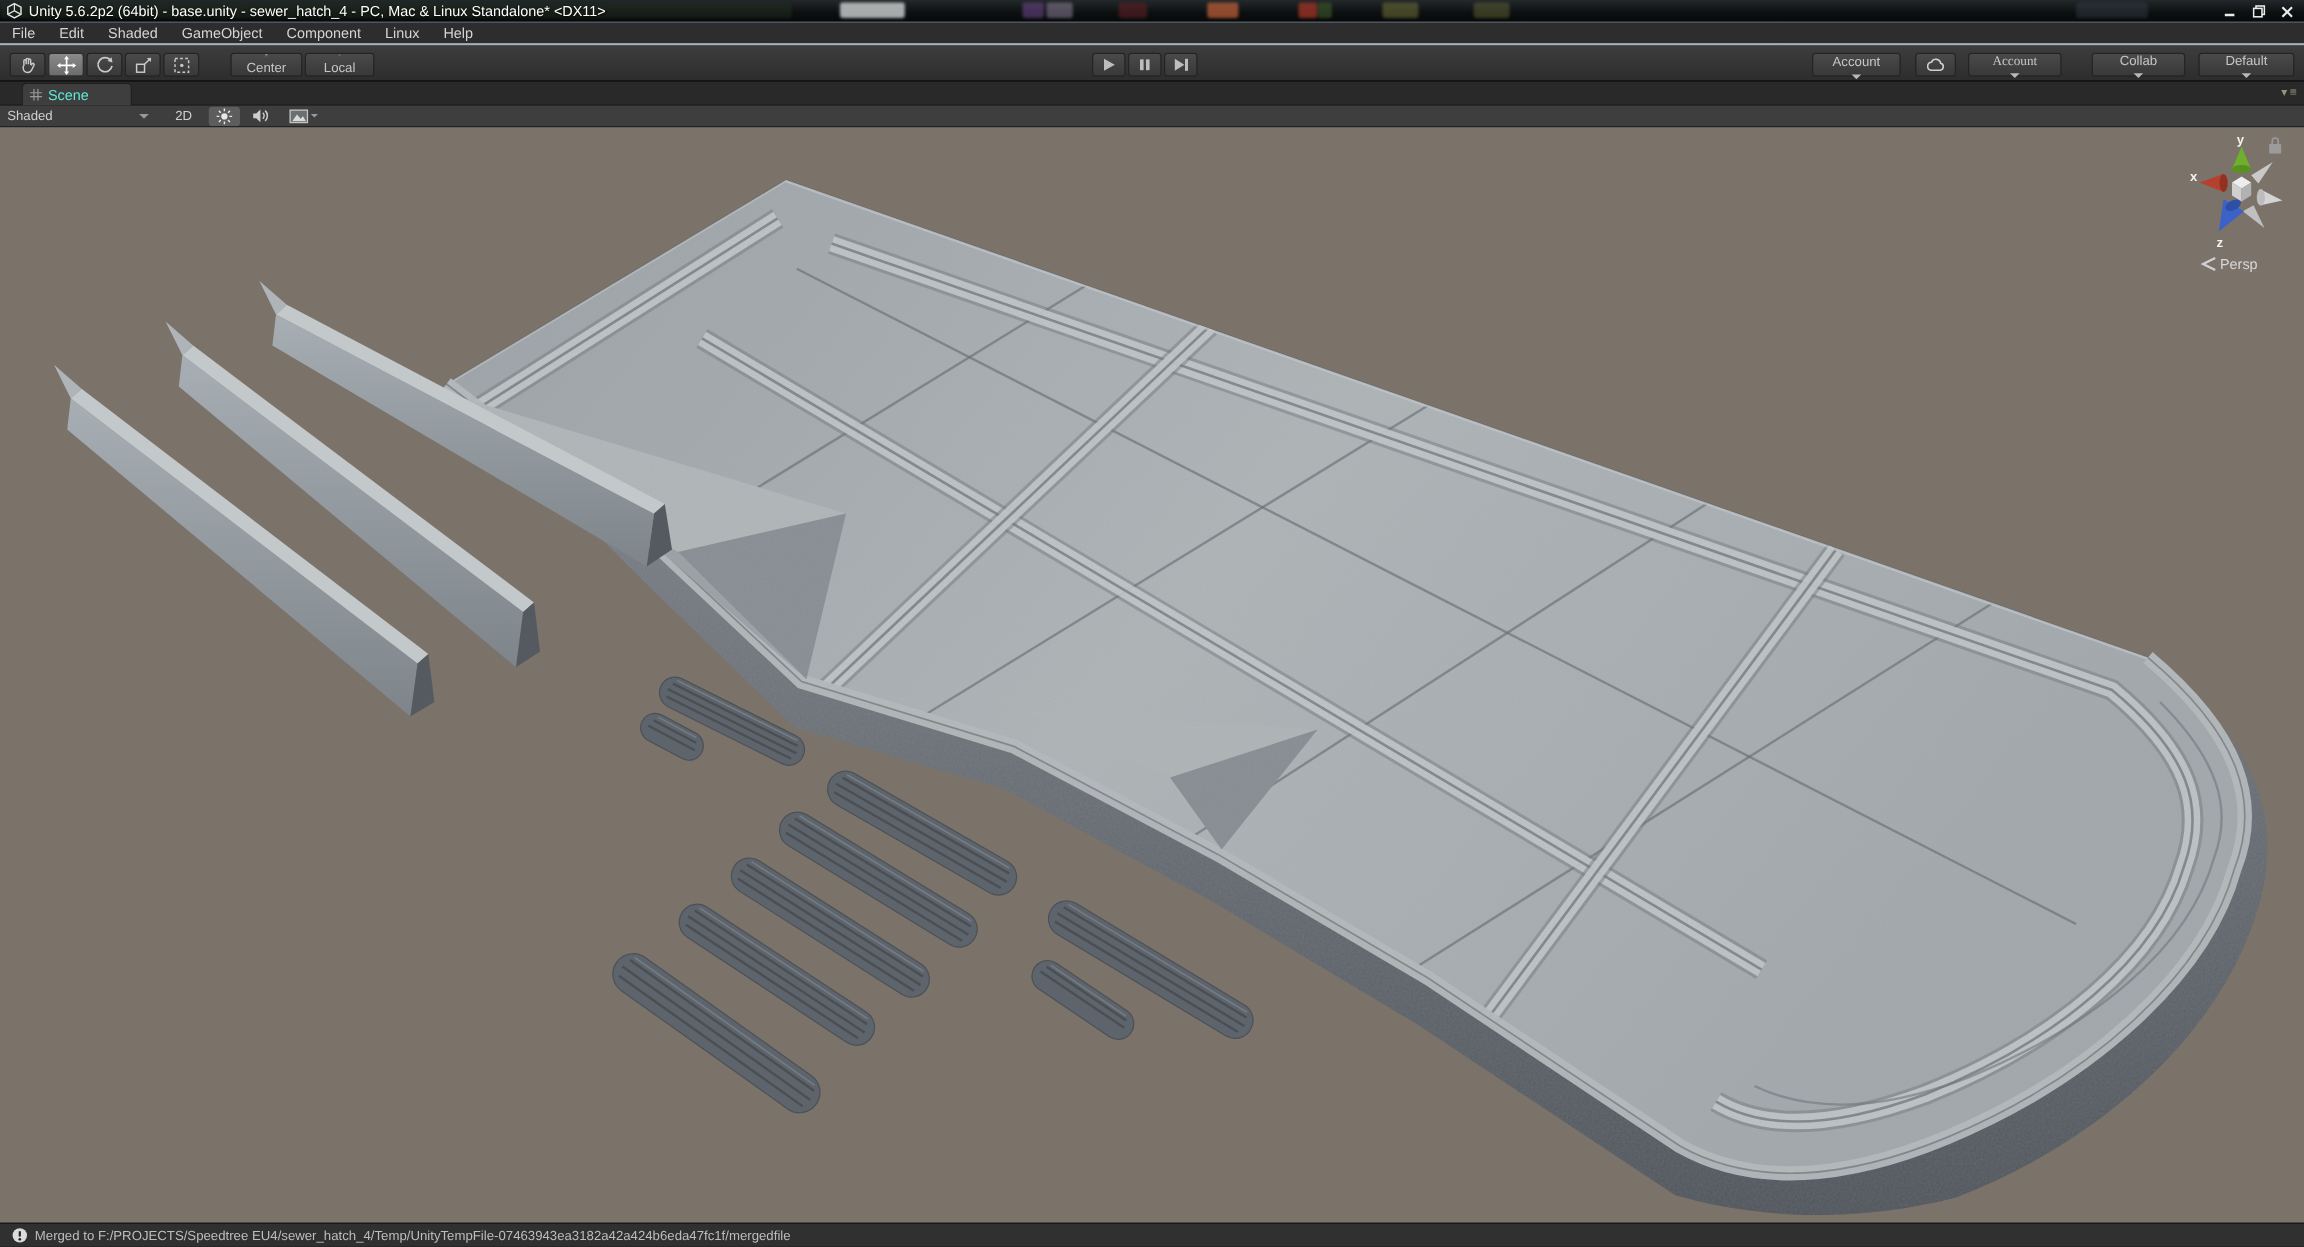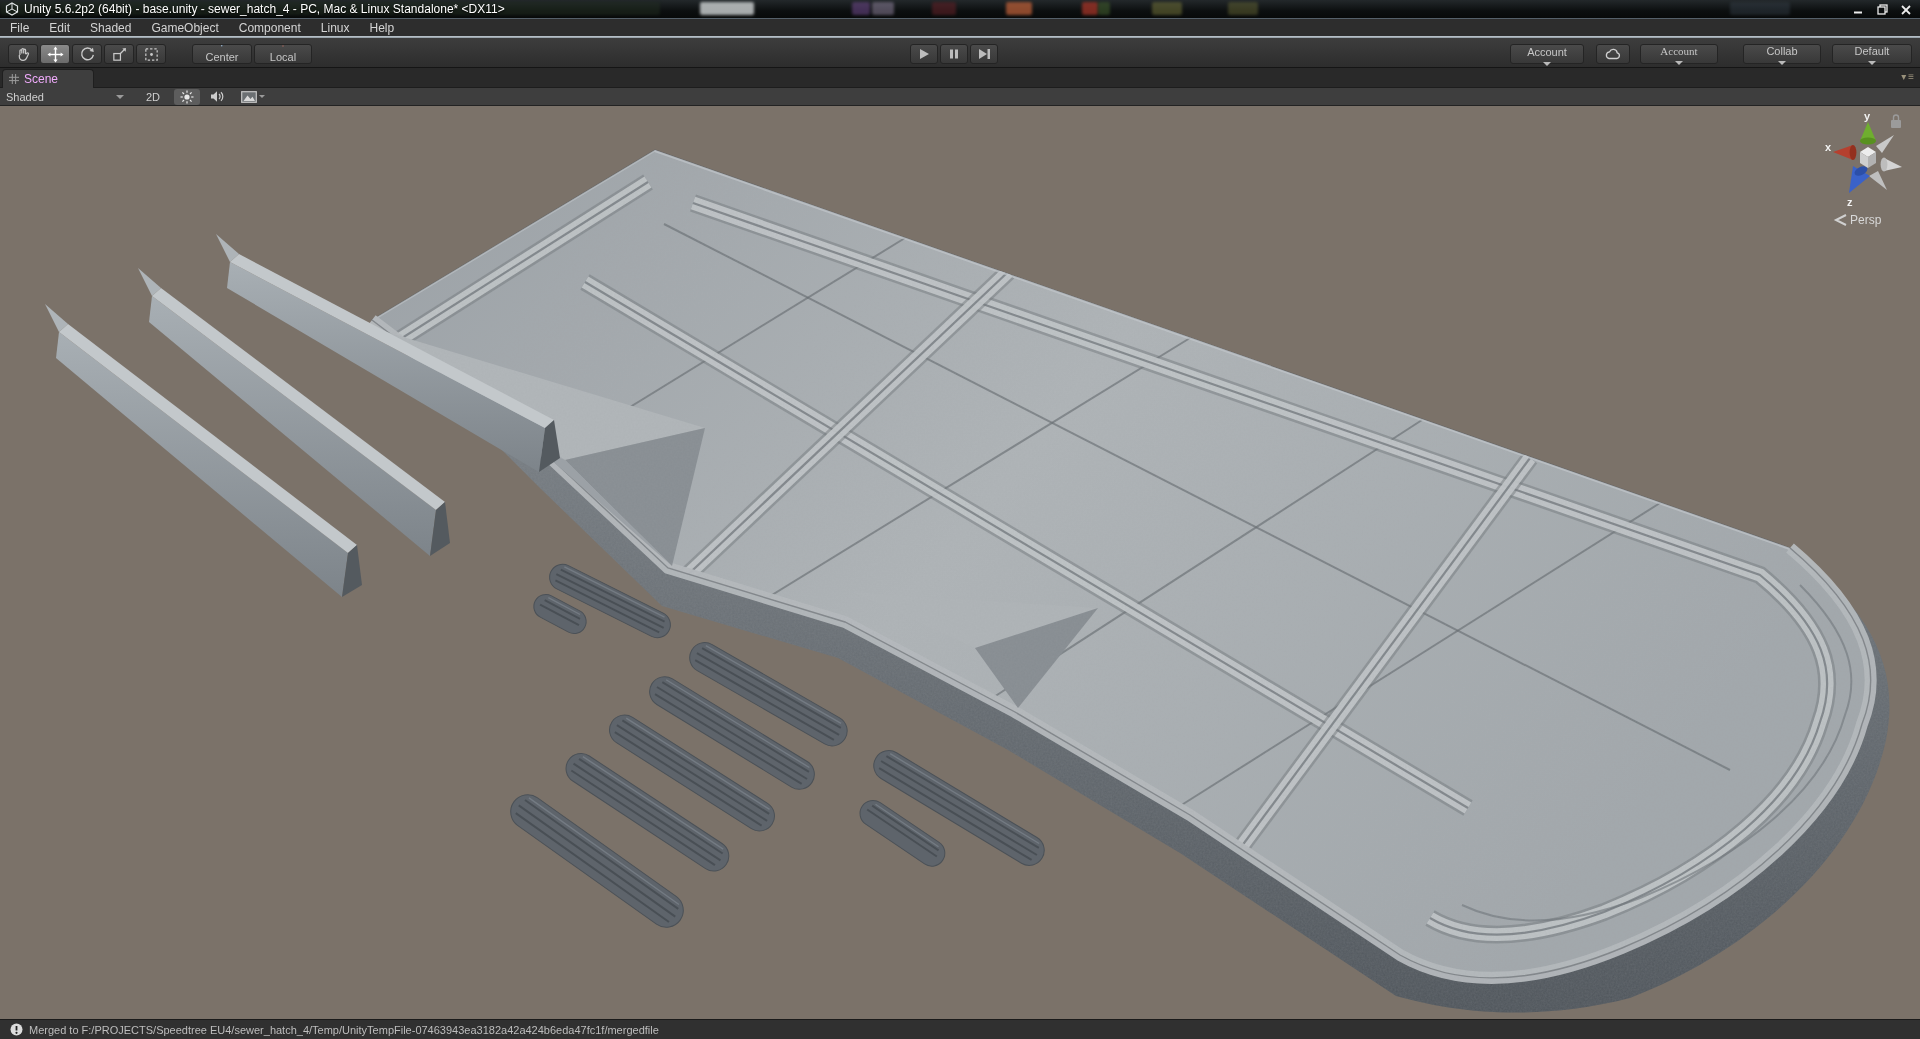--- a/index.html
+++ b/index.html
@@ -28,24 +28,24 @@
   .tbtn{position:absolute;top:6px;height:20px;border-radius:3px;
     background:linear-gradient(#4a4a4a,#383838);border:1px solid #242424;
     color:#c6c6c6;font-size:11px;display:flex;align-items:center;
     justify-content:center;gap:4px;box-sizing:border-box;flex-direction:column;}
   .tbtn.active{background:linear-gradient(#8a8a8a,#6b6b6b);border-color:#2e2e2e;}
   .dd-arrow{width:0;height:0;border-left:4px solid transparent;
     border-right:4px solid transparent;border-top:4px solid #b9b9b9;display:inline-block;}
   
   #tabbar{left:0;top:68px;width:1920px;height:20px;background:#292929;
     border-bottom:1px solid #1d1d1d;box-sizing:border-box;}
-  #scene-tab{position:absolute;left:2px;top:1px;height:19px;min-width:92px;
+  #scene-tab{position:absolute;left:18px;top:1px;height:19px;min-width:92px;
     background:#3e3e3e;border-radius:4px 4px 0 0;border:1px solid #1f1f1f;border-bottom:none;
     display:flex;align-items:center;gap:5px;padding:0 10px 0 6px;box-sizing:border-box;
-    color:#f0abfc;font-size:12px;}
+    color:#5eead4;font-size:12px;}
   #panel-menu-icons{position:absolute;right:4px;top:3px;color:#9a927c;font-size:10px;
     letter-spacing:2px;}
   #scenebar{left:0;top:88px;width:1920px;height:18px;background:#3e3e3e;
     border-bottom:1px solid #232323;display:flex;align-items:center;
     box-sizing:border-box;color:#cfcfcf;font-size:11px;}
   .sb-item{display:flex;align-items:center;height:16px;padding:0 6px;gap:4px;}
   .sb-toggle-on{background:#5d5d5d;border-radius:3px;}
   #gizmos-search{position:absolute;right:12px;top:89px;display:flex;align-items:center;gap:10px;}
   #search-pill{width:196px;height:14px;background:#2b2b2b;border:1px solid #1e1e1e;
     border-radius:8px;display:flex;align-items:center;padding:0 6px;gap:3px;box-sizing:border-box;}

